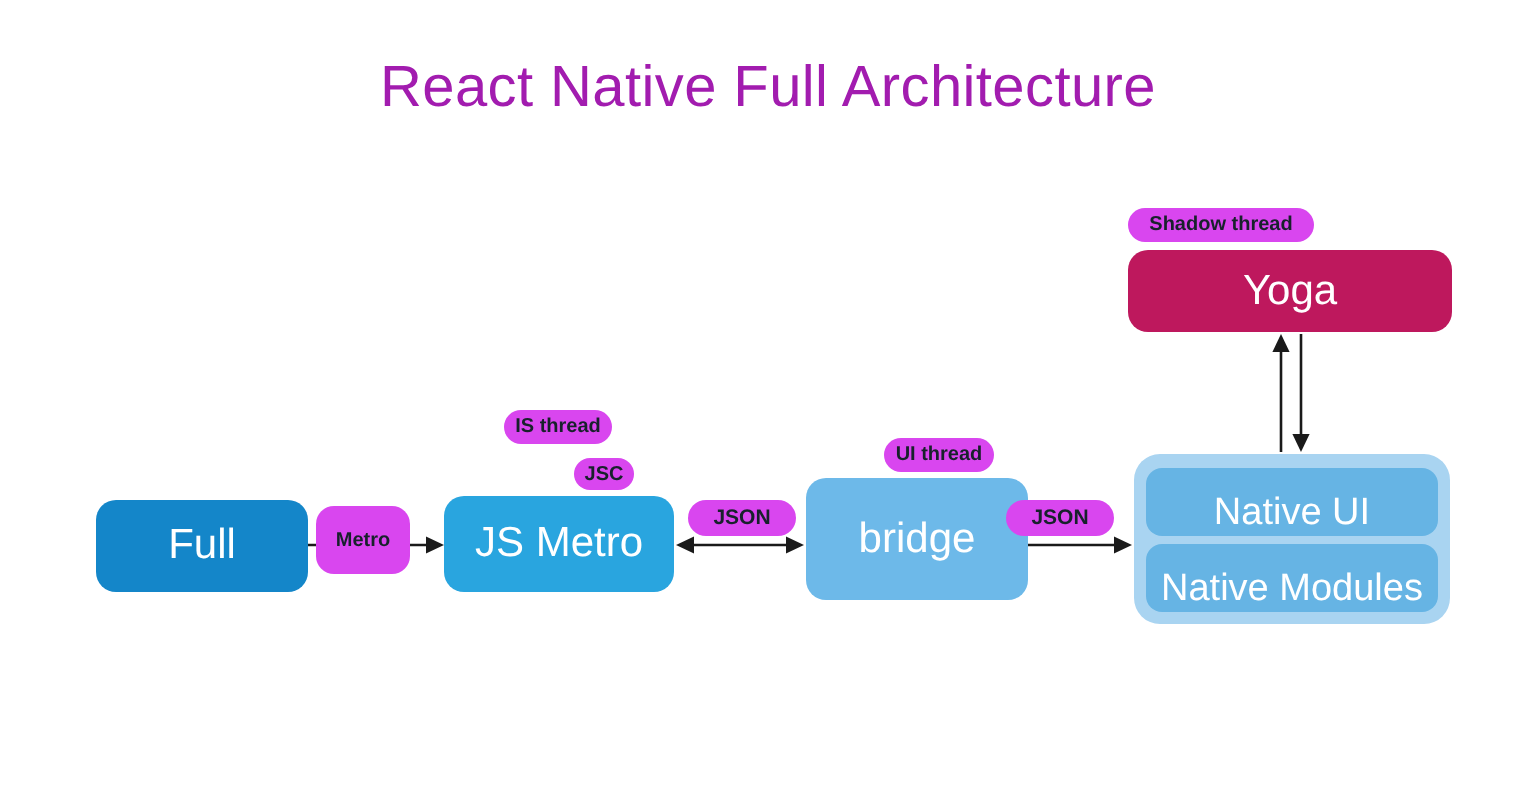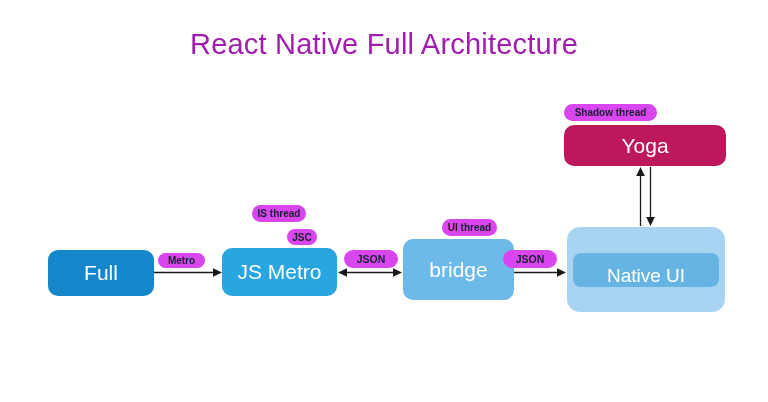--- a/index.html
+++ b/index.html
@@ -26,21 +26,21 @@
   }
   .native-inner{
     width:146px;height:34px;background:#66b4e4;border-radius:8px;color:#fff;
     display:flex;align-items:flex-end;justify-content:center;font-size:19px;
   }
   .pill{
     position:absolute;background:#d946ef;border-radius:9px;color:#17212b;
     font-size:10px;font-weight:bold;text-align:center;
     display:flex;align-items:center;justify-content:center;
   }
-  .pill-metro{left:158px;top:253px;width:47px;height:15px;}
+  .pill-metro{left:158px;top:253px;width:47px;height:34px;}
   .pill-isthread{left:252px;top:205px;width:54px;height:17px;}
   .pill-jsc{left:263px;top:229px;width:30px;height:16px;margin-left:24px;}
   .pill-json-left{left:344px;top:250px;width:54px;height:18px;font-size:10.5px;}
   .pill-uithread{left:442px;top:219px;width:55px;height:17px;}
   .pill-json-right{left:503px;top:250px;width:54px;height:18px;font-size:10.5px;}
   .pill-shadow{left:564px;top:104px;width:93px;height:17px;}
   .arrow-layer{position:absolute;left:0;top:0;width:768px;height:402px;pointer-events:none;}
   .arrow-layer line{stroke:#1a1a1a;stroke-width:1.3;}
   .arrow-layer polygon{fill:#1a1a1a;}
 </style>
@@ -87,20 +87,23 @@
 </div>
 
 <div class="node node-yoga">
   <span>Yoga</span>
 </div>
 
 <div class="native-group">
   <div class="native-inner">
     <span>Native UI</span>
   </div>
+  <div class="native-inner">
+    <span>Native Modules</span>
+  </div>
 </div>
 
 <div class="pill pill-metro">Metro</div>
 <div class="pill pill-isthread">IS thread</div>
 <div class="pill pill-jsc">JSC</div>
 <div class="pill pill-json-left">JSON</div>
 <div class="pill pill-uithread">UI thread</div>
 <div class="pill pill-json-right">JSON</div>
 <div class="pill pill-shadow">Shadow thread</div>
 

